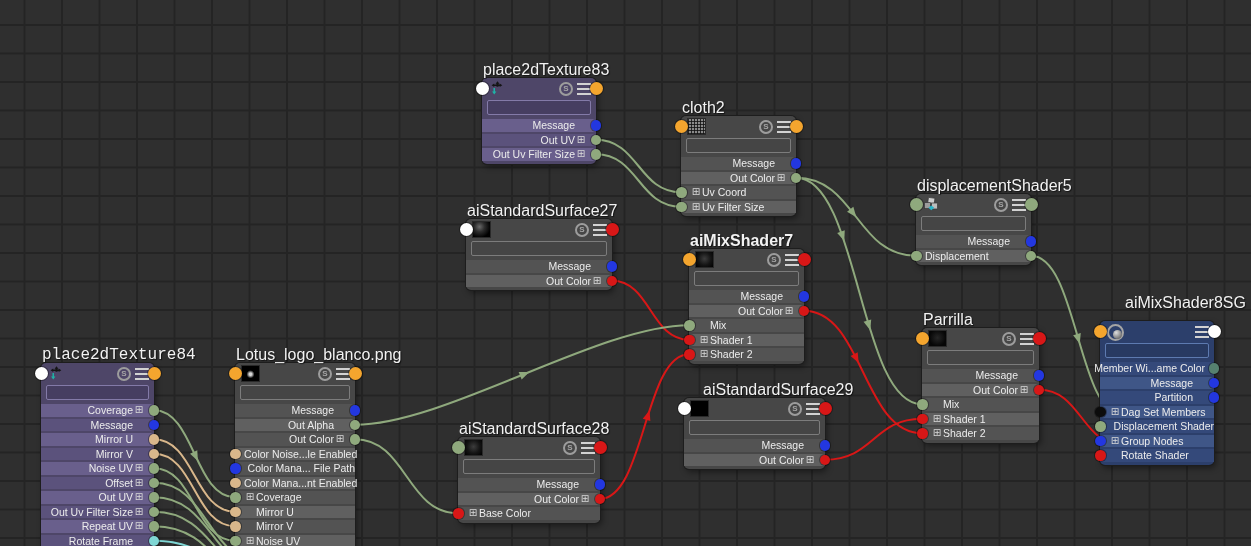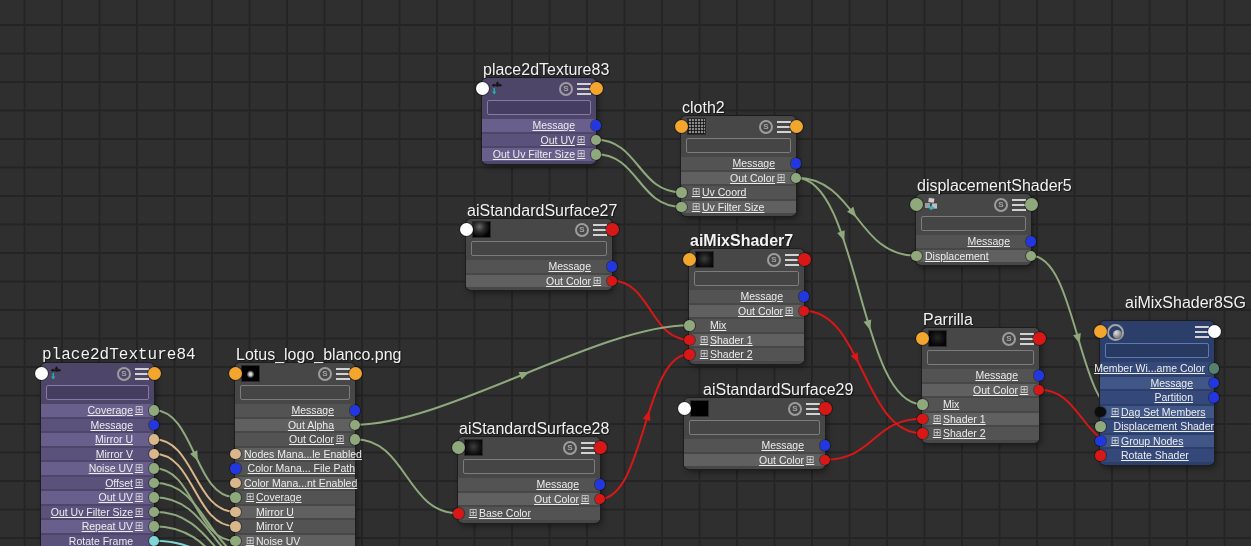--- a/index.html
+++ b/index.html
@@ -37,21 +37,21 @@
     border-radius:50%;color:#a5a5a5;font-size:8px;font-weight:bold;line-height:10px;
     text-align:center;}
   .hamburger{position:absolute;right:5px;top:5px;width:14px;height:12px;
     background-image:repeating-linear-gradient(#d2d2d2 0 2.4px,transparent 2.4px 4.8px);}
   .cdot{position:absolute;top:4px;width:13px;height:13px;border-radius:50%;
     box-shadow:0 0 0 1px rgba(0,0,0,.35);z-index:4;}
   .cdot.l{left:-6.5px}.cdot.r{right:-6.5px}
   .nfield{margin:0 5px 4px 5px;height:13px;border:1px solid var(--fbd);
     background:var(--fbg);border-radius:2px;font-size:10px;color:#ddd;line-height:13px;padding:0 3px;}
   .row{position:relative;height:12.5px;margin-bottom:2px;display:flex;align-items:center;
-    font-size:10.5px;color:#ececec;white-space:nowrap;text-decoration:underline;}
+    font-size:10.5px;color:#ececec;white-space:nowrap;}
   .row.ra{background:var(--ra);} .row.rb{background:var(--rb);}
   .row.out{justify-content:flex-end;padding-right:9px;}
   .row.in,.row.both{justify-content:flex-start;padding-left:9px;}
   .expand{display:inline-block;width:12px;font-size:10px;color:#d8d8d8;text-align:center;
     font-family:"DejaVu Sans",sans-serif;line-height:12px;}
   .pdot{position:absolute;top:1px;width:10.5px;height:10.5px;border-radius:50%;
     box-shadow:0 0 0 1px rgba(0,0,0,.35);}
   .pdot.l{left:-5px}.pdot.r{right:-5px}
 </style>
 </head>
@@ -402,21 +402,21 @@
         <div class="pdot r" style="background: rgb(143, 169, 125);"></div>
       </div>
       <div class="row out ra">
         <span>Out Color</span>
         <span class="expand">⊞</span>
         <div class="pdot r" style="background: rgb(143, 169, 125);"></div>
       </div>
       <div class="row in rb">
         <div class="pdot l" style="background: rgb(217, 183, 139);"></div>
         <span class="expand"></span>
-        <span>Nodes Mana...le Enabled</span>
+        <span>Color Noise...le Enabled</span>
       </div>
       <div class="row in ra">
         <div class="pdot l" style="background: rgb(35, 55, 224);"></div>
         <span class="expand"></span>
         <span>Color Mana... File Path</span>
       </div>
       <div class="row in rb">
         <div class="pdot l" style="background: rgb(217, 183, 139);"></div>
         <span class="expand"></span>
         <span>Color Mana...nt Enabled</span>

